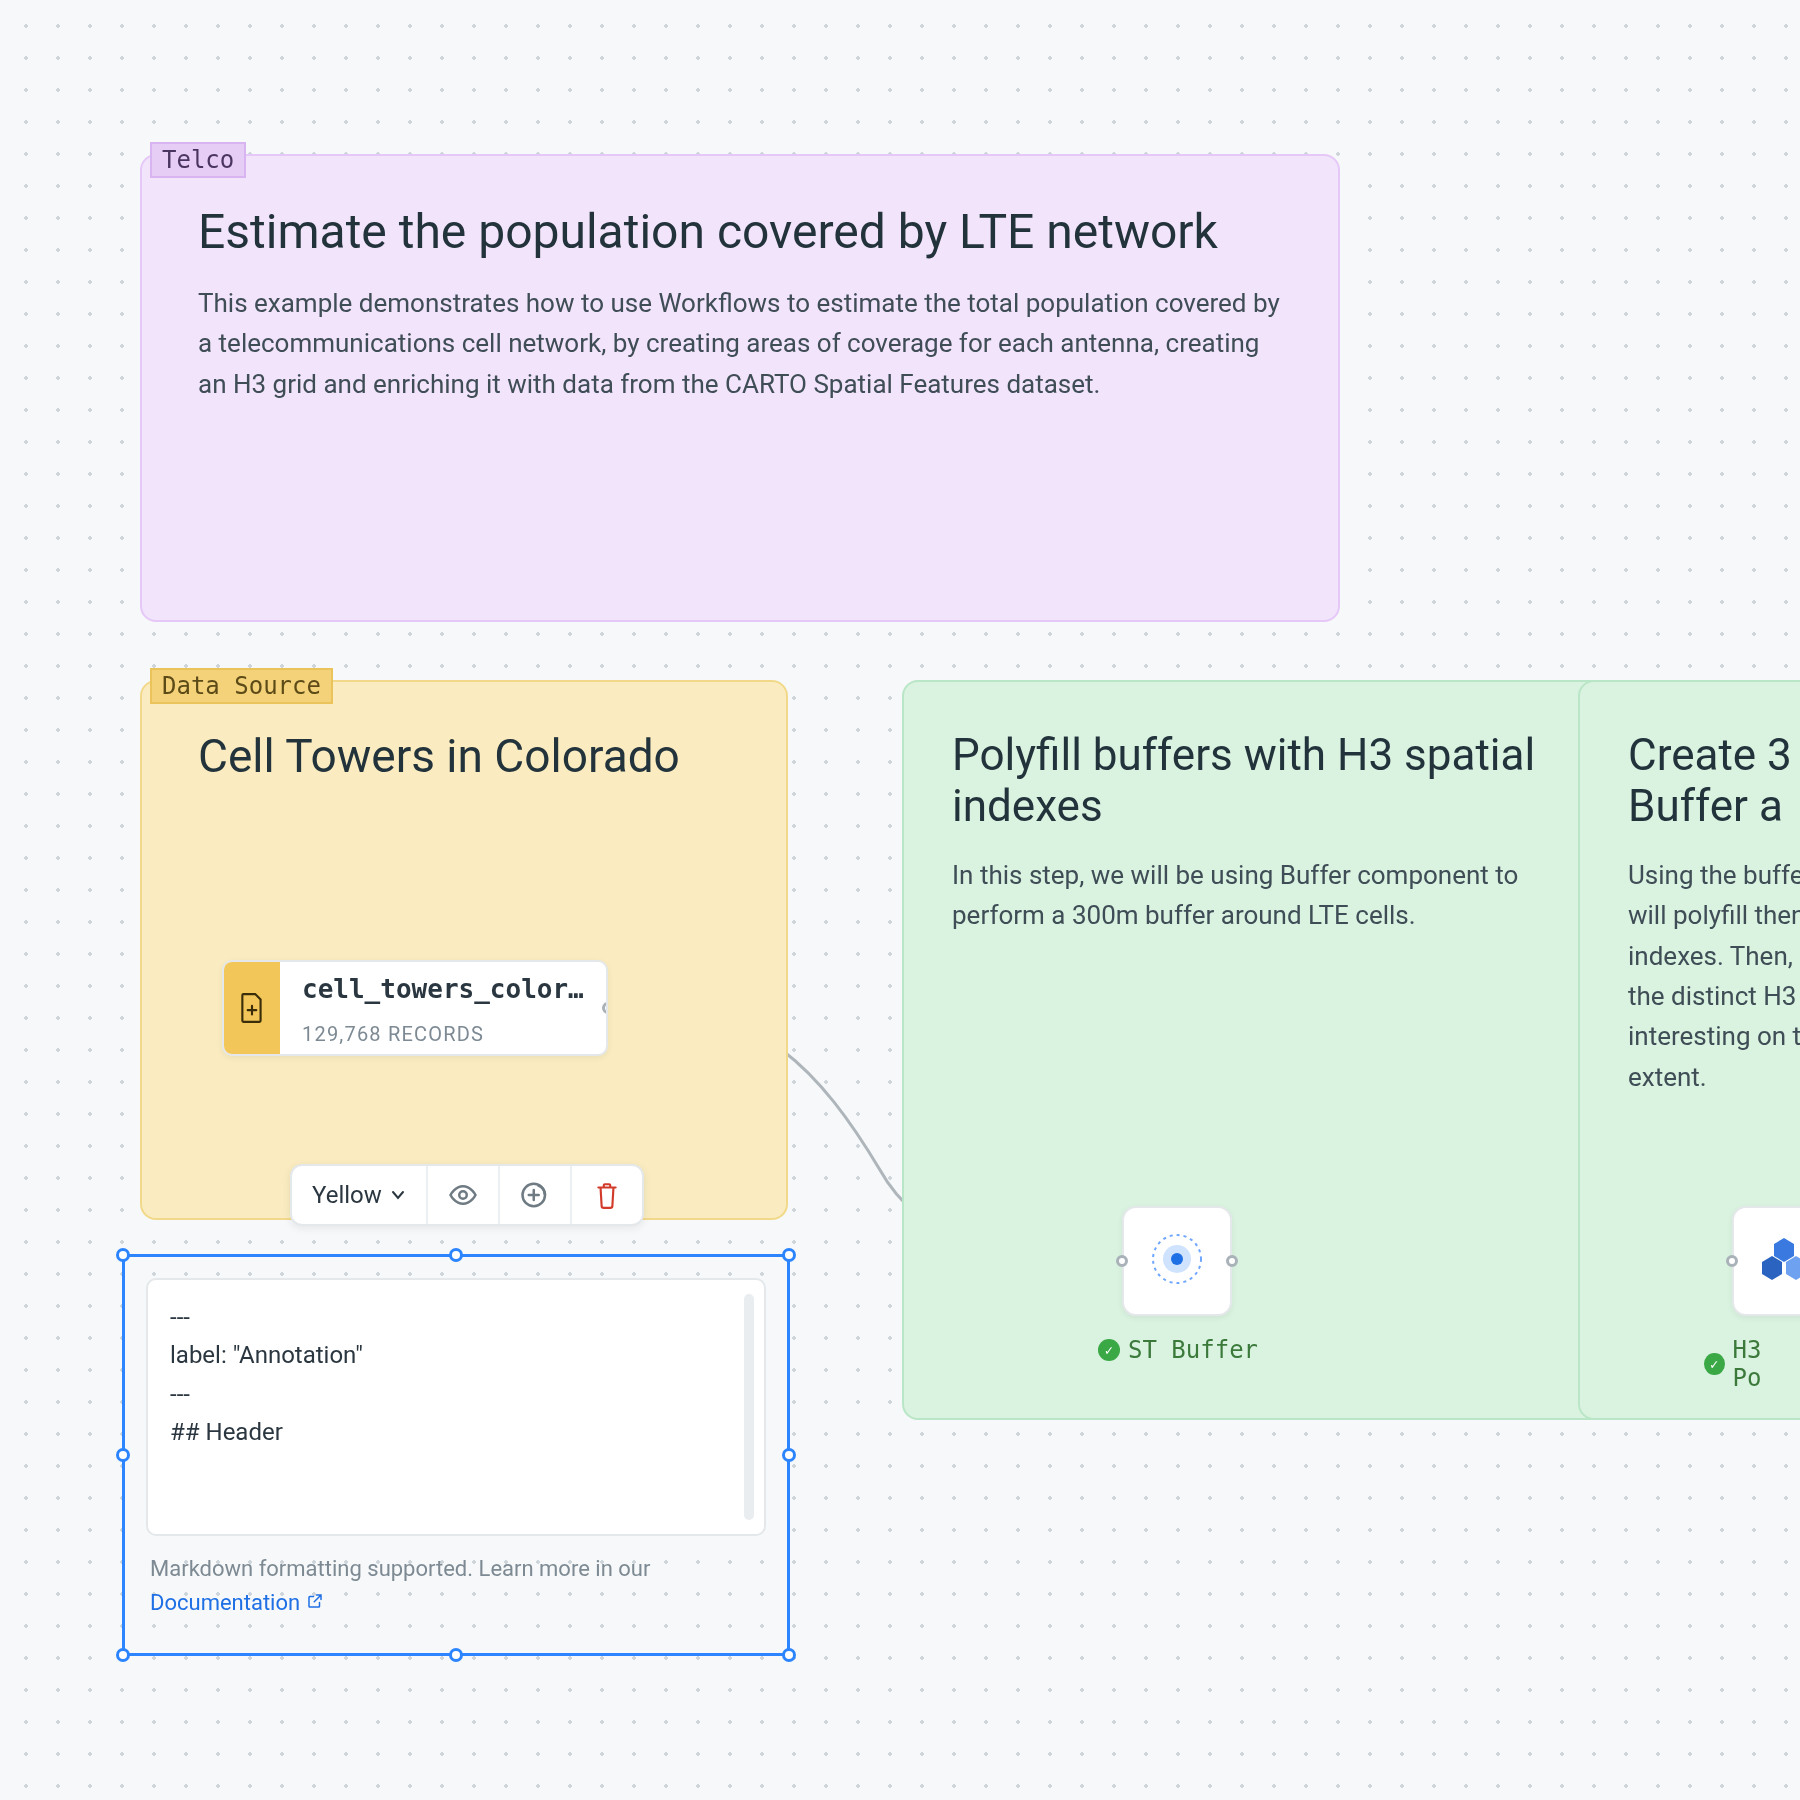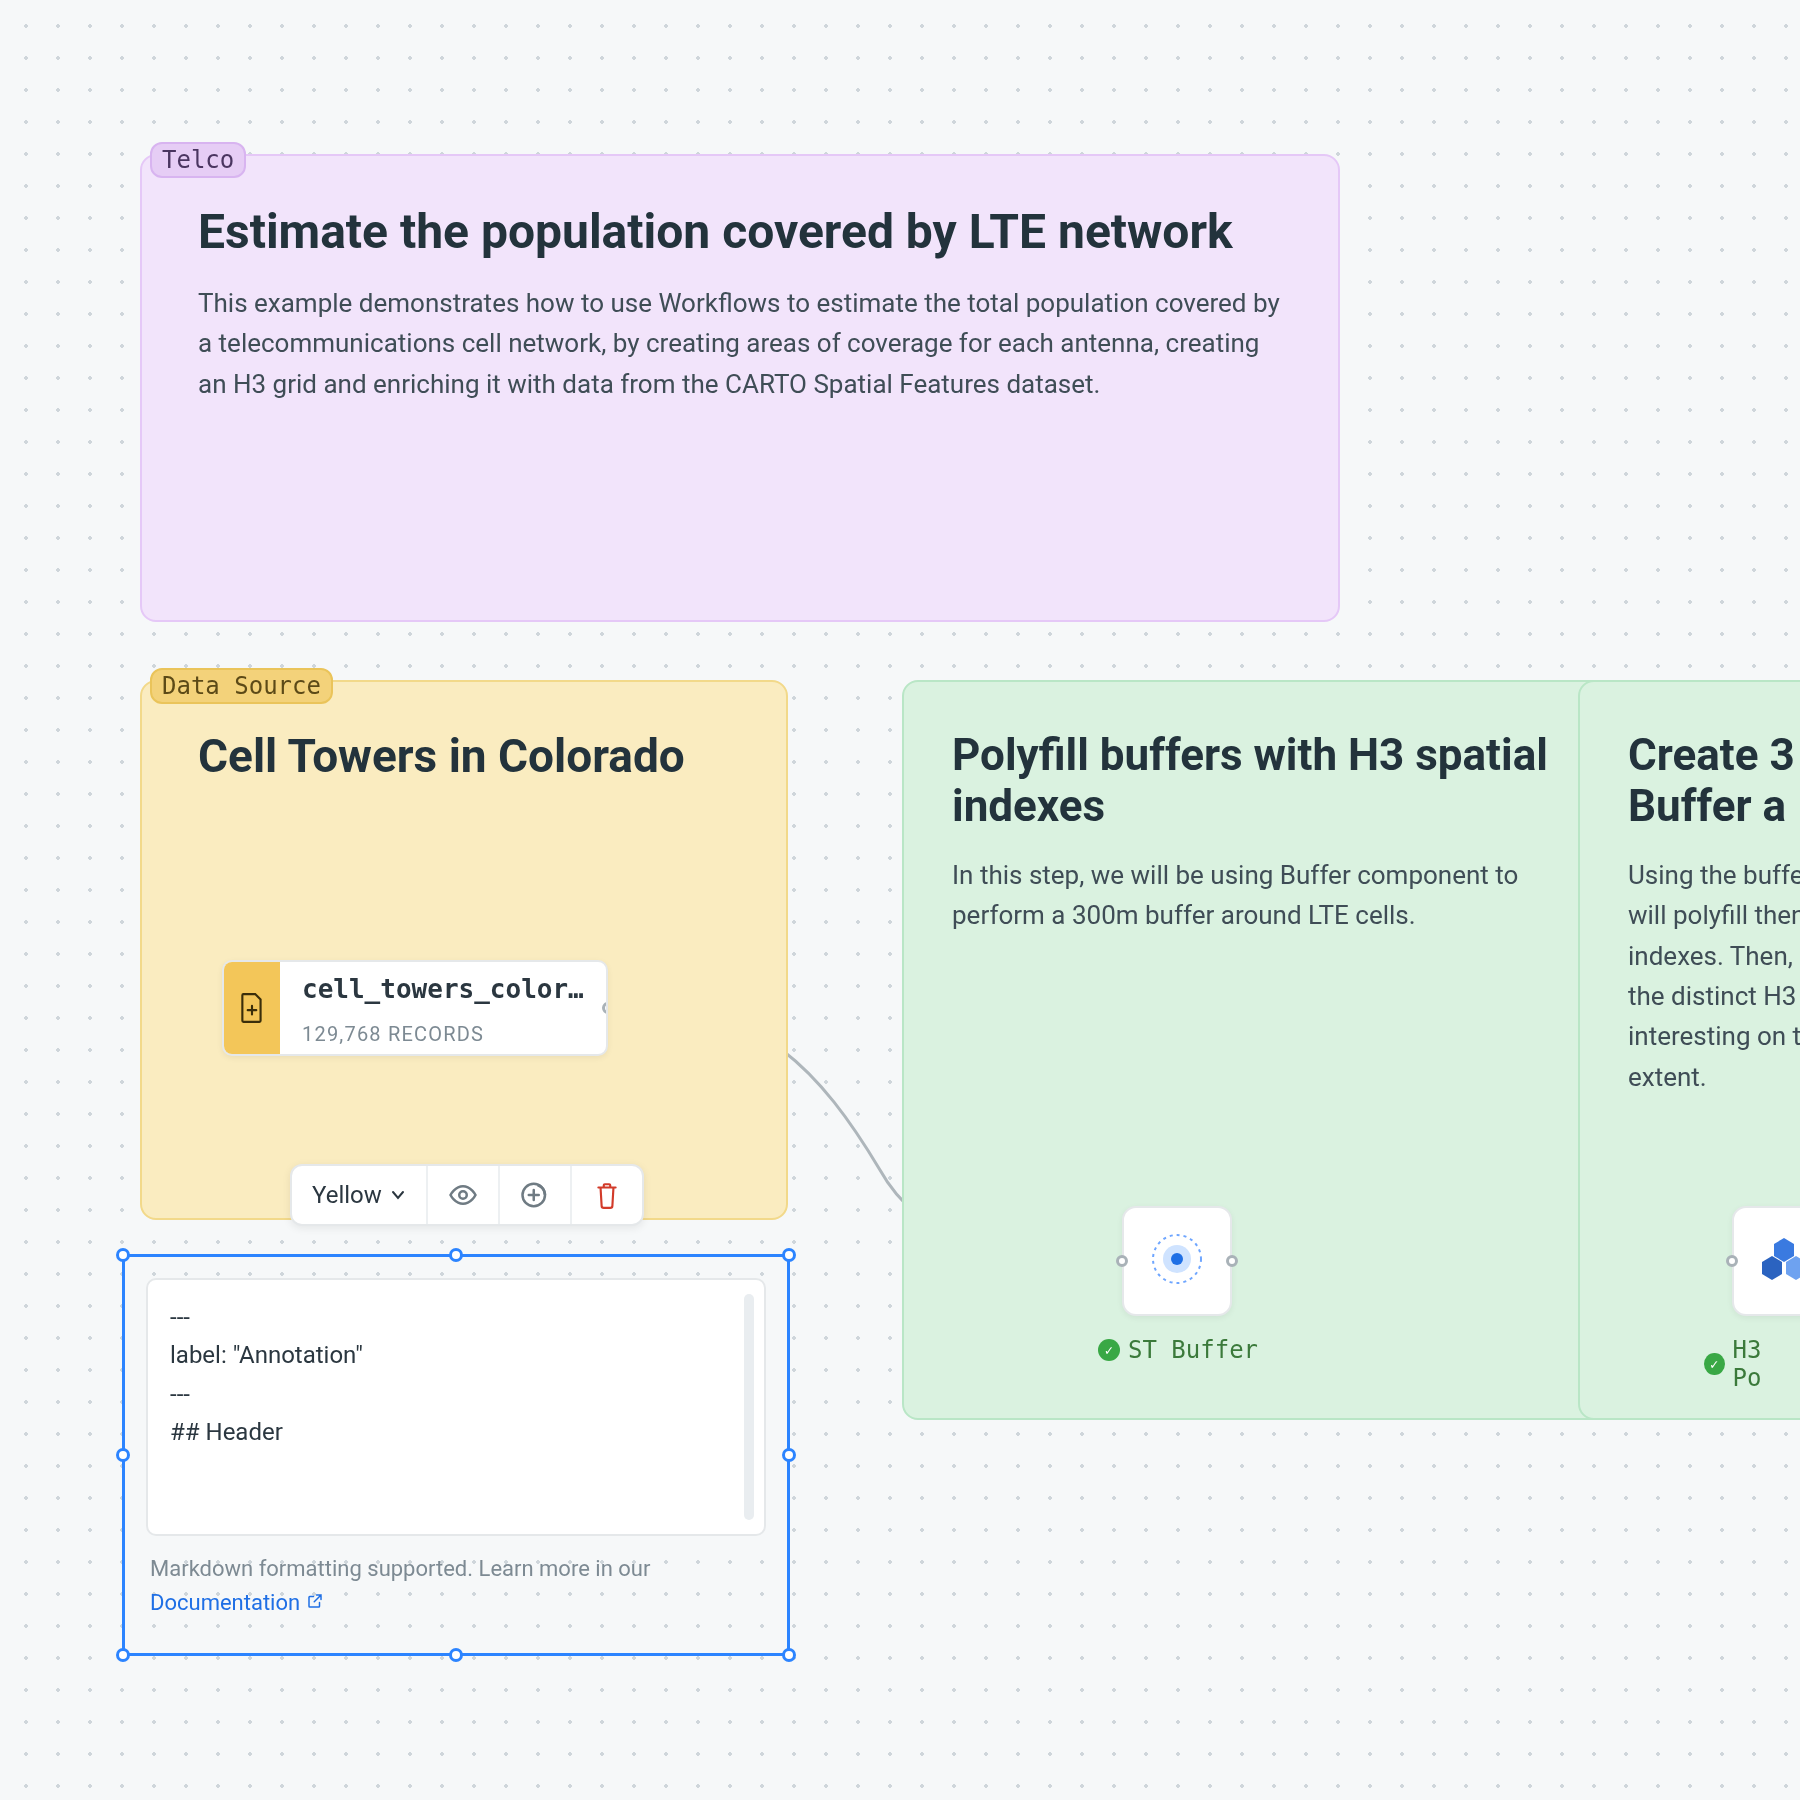--- a/index.html
+++ b/index.html
@@ -29,25 +29,25 @@
     padding: 48px 56px;
   }
   .note-tag {
     position: absolute;
     top: -14px;
     left: 8px;
     padding: 2px 10px;
     font-family: ui-monospace, SFMono-Regular, Menlo, Consolas, monospace;
     font-size: 24px;
     border: 2px solid;
-    border-radius: 12px;
+    border-radius: 0;
   }
   .note-title {
     font-size: 48px;
-    font-weight: 700;
+    font-weight: 400;
     color: #23333c;
     line-height: 1.15;
     margin-bottom: 24px;
   }
   .note-body {
     font-size: 26px;
     color: #3f4d56;
     line-height: 1.55;
   }
 

